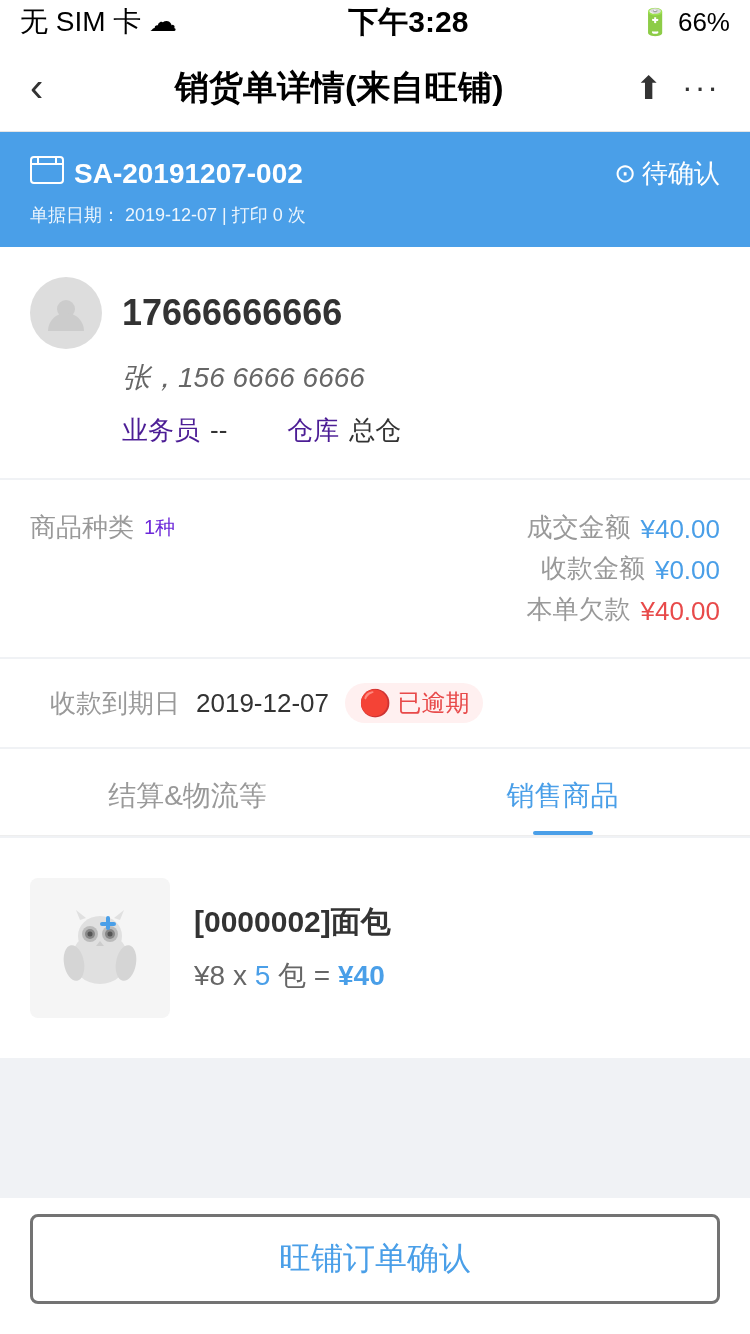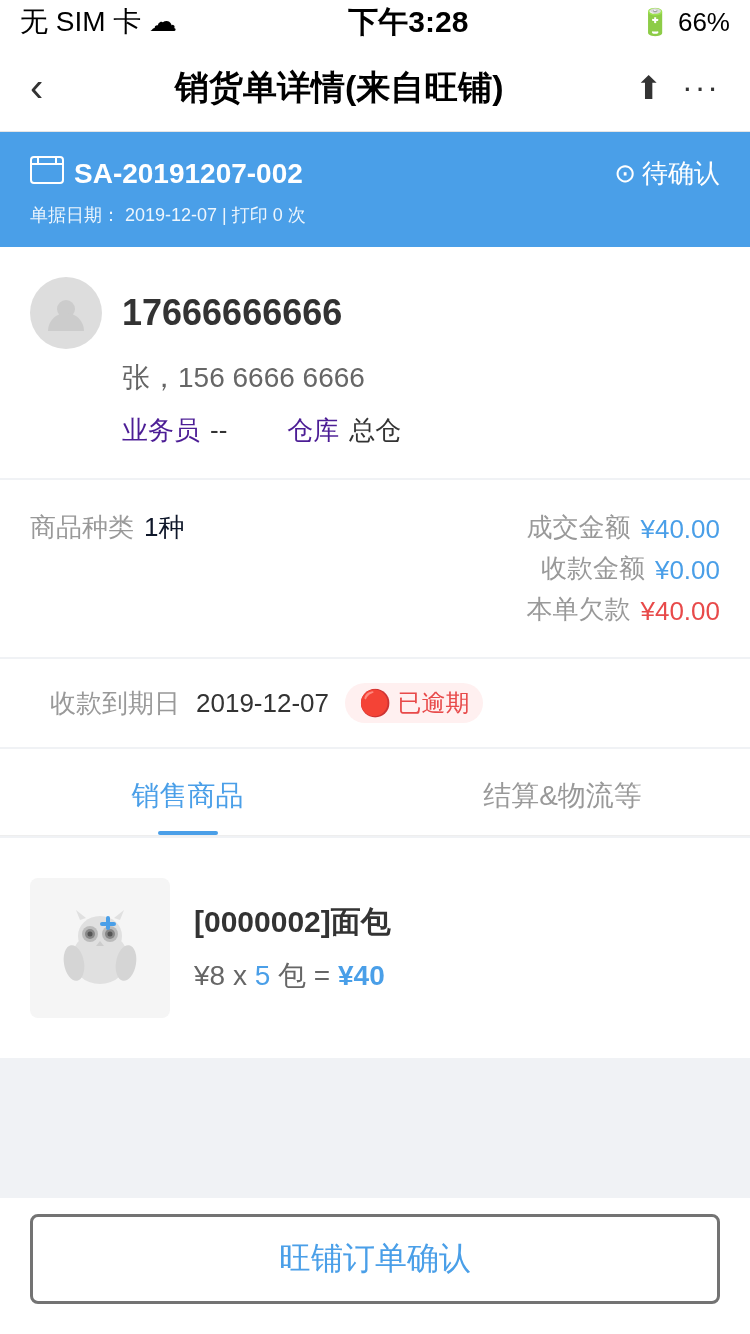--- a/index.html
+++ b/index.html
@@ -119,20 +119,21 @@
     .customer-phone {
       font-size: 36px;
       font-weight: 600;
       color: #333;
     }
     .customer-name {
       font-size: 28px;
       color: #666;
       margin-left: 92px;
       margin-bottom: 16px;
+      font-style: italic;
     }
     .customer-meta {
       display: flex;
       align-items: center;
       gap: 60px;
       margin-left: 92px;
     }
     .meta-item {
       display: flex;
       align-items: center;
@@ -155,22 +156,22 @@
     .summary-left {
       display: flex;
       align-items: center;
       gap: 10px;
     }
     .summary-label {
       font-size: 26px;
       color: #999;
     }
     .summary-value {
-      font-size: 26px;
-      color: #0f172a;
+      font-size: 20px;
+      color: #6d28d9;
     }
     .summary-right {
       display: flex;
       flex-direction: column;
       align-items: flex-end;
       gap: 6px;
     }
     .amount-row {
       display: flex;
       align-items: flex-end;
@@ -409,22 +410,22 @@
 <div class="due-section">
   <span class="due-label">收款到期日</span>
   <span class="due-date">2019-12-07</span>
   <div class="overdue-badge">
     <span class="overdue-icon">🔴</span>
     <span>已逾期</span>
   </div>
 </div>
 
 <div class="tabs-section">
+  <div class="tab">结算&amp;物流等</div>
   <div class="tab active">销售商品</div>
-  <div class="tab">结算&amp;物流等</div>
 </div>
 
 <div class="products-section">
   <div class="product-item">
     <div class="product-img">
       <div class="owl-logo">
         <svg width="100" height="80" viewBox="0 0 100 80" fill="none">
 
           <ellipse cx="50" cy="50" rx="28" ry="26" fill="#e0e0e0"></ellipse>
 

